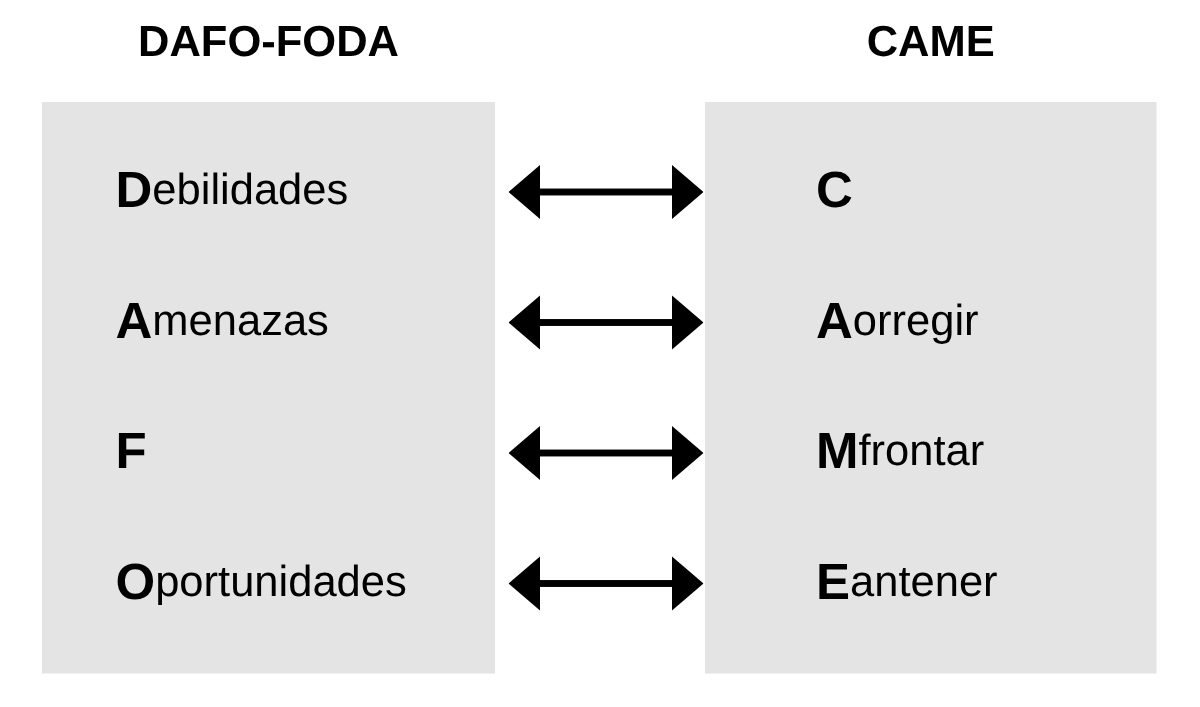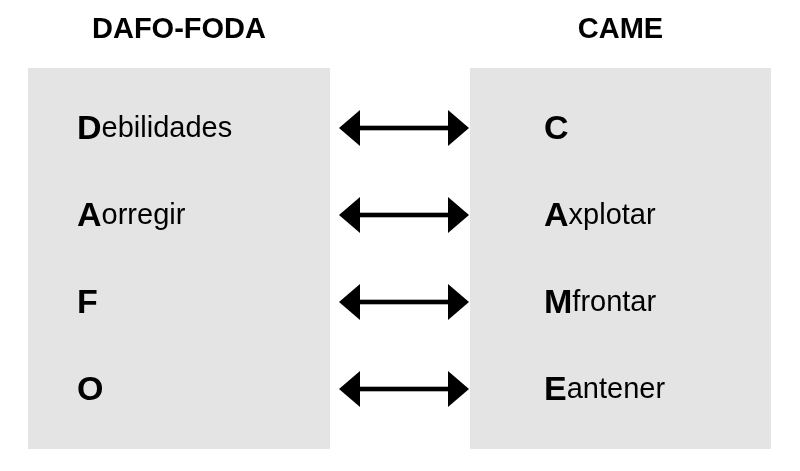--- a/index.html
+++ b/index.html
@@ -87,27 +87,28 @@
   <div class="col-title title-right">CAME</div>
   <div class="col-title title-left">DAFO-FODA</div>
 
   <div class="panel panel-left">
     <div class="row">
         <span class="initial">D</span>
         <span class="rest">ebilidades</span>
       </div>
     <div class="row">
         <span class="initial">A</span>
-        <span class="rest">orregir</span>
+        <span class="rest">menazas</span>
       </div>
     <div class="row">
         <span class="initial">F</span>
       </div>
     <div class="row">
         <span class="initial">O</span>
+        <span class="rest">portunidades</span>
       </div>
   </div>
 
   <div class="arrows">
     <div class="arrow-row">
       <svg width="130" height="38" viewBox="0 0 130 38" xmlns="http://www.w3.org/2000/svg">
         <polygon points="0,19 21,1 21,37" fill="#000000"></polygon>
         <polygon points="130,19 109,1 109,37" fill="#000000"></polygon>
         <rect x="18" y="16.7" width="94" height="4.6" fill="#000000"></rect>
       </svg>
@@ -134,21 +135,21 @@
       </svg>
     </div>
   </div>
 
   <div class="panel panel-right">
     <div class="row">
         <span class="initial">C</span>
       </div>
     <div class="row">
         <span class="initial">A</span>
-        <span class="rest">xplotar</span>
+        <span class="rest">orregir</span>
       </div>
     <div class="row">
         <span class="initial">M</span>
         <span class="rest">frontar</span>
       </div>
     <div class="row">
         <span class="initial">E</span>
         <span class="rest">antener</span>
       </div>
   </div>

